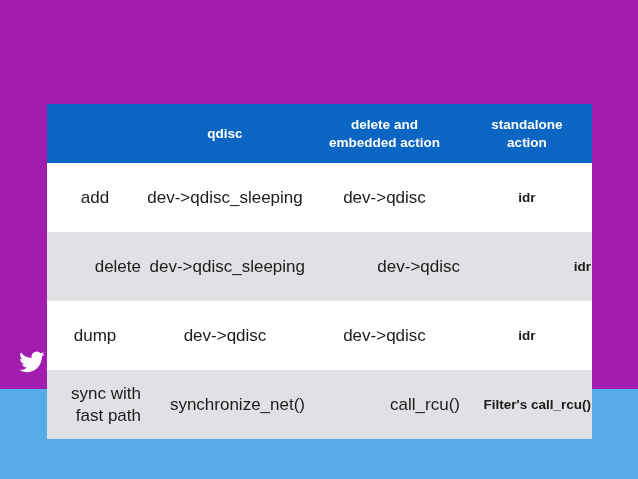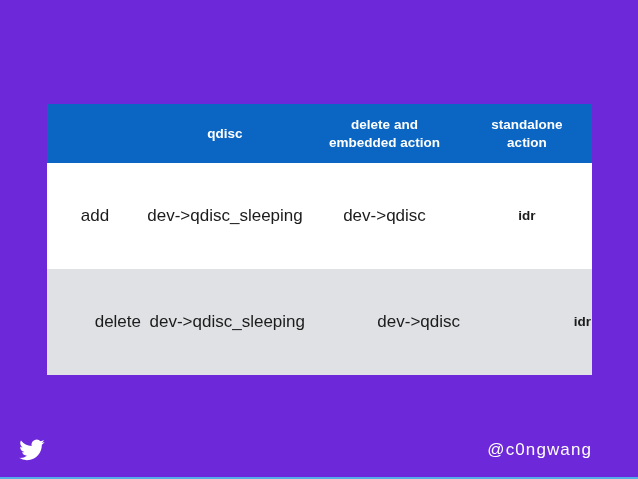--- a/index.html
+++ b/index.html
@@ -12,22 +12,22 @@
     height: 479px;
     overflow: hidden;
     background: #55ace9;
     font-family: "Liberation Sans", sans-serif;
     -webkit-font-smoothing: antialiased;
   }
 
   .slide {
     position: relative;
     width: 638px;
-    height: 477px;
-    background: #6d28d9;
+    height: 389px;
+    background: #a21caf;
   }
 
   
   .table-wrap {
     position: absolute;
     left: 47px;
     top: 104px;
     width: 545px;
     height: 271px;
     box-sizing: border-box;
@@ -142,21 +142,36 @@
           <td class="tight">idr</td>
         </tr>
 
         <tr class="even">
           <td class="op">delete</td>
           <td>dev-&gt;qdisc_sleeping</td>
           <td>dev-&gt;qdisc</td>
           <td class="tight">idr</td>
         </tr>
 
+        <tr class="odd">
+          <td class="op">dump</td>
+          <td>dev-&gt;qdisc</td>
+          <td>dev-&gt;qdisc</td>
+          <td class="tight">idr</td>
+        </tr>
 
+        <tr class="even">
+          <td class="op">
+            <span>sync with</span><br>
+            <span>fast path</span>
+          </td>
+          <td>synchronize_net()</td>
+          <td>call_rcu()</td>
+          <td class="tight">Filter's call_rcu()</td>
+        </tr>
 
       </tbody>
     </table>
   </div>
 
   <svg class="twitter-bird" viewBox="0 0 24 24" aria-hidden="true">
     <path fill="#ffffff" d="M23.6 4.6c-.86.38-1.79.64-2.76.76a4.82 4.82 0 0 0 2.11-2.66c-.93.55-1.96.95-3.06 1.17a4.81 4.81 0 0 0-8.2 4.39A13.66 13.66 0 0 1 1.78 3.2a4.81 4.81 0 0 0 1.49 6.43 4.78 4.78 0 0 1-2.18-.6v.06a4.82 4.82 0 0 0 3.86 4.72 4.85 4.85 0 0 1-2.17.08 4.82 4.82 0 0 0 4.5 3.34A9.66 9.66 0 0 1 0 19.25a13.62 13.62 0 0 0 7.38 2.16c8.85 0 13.7-7.33 13.7-13.7l-.02-.62A9.78 9.78 0 0 0 23.6 4.6z"></path>
   </svg>
 
   <div class="handle">@c0ngwang</div>

